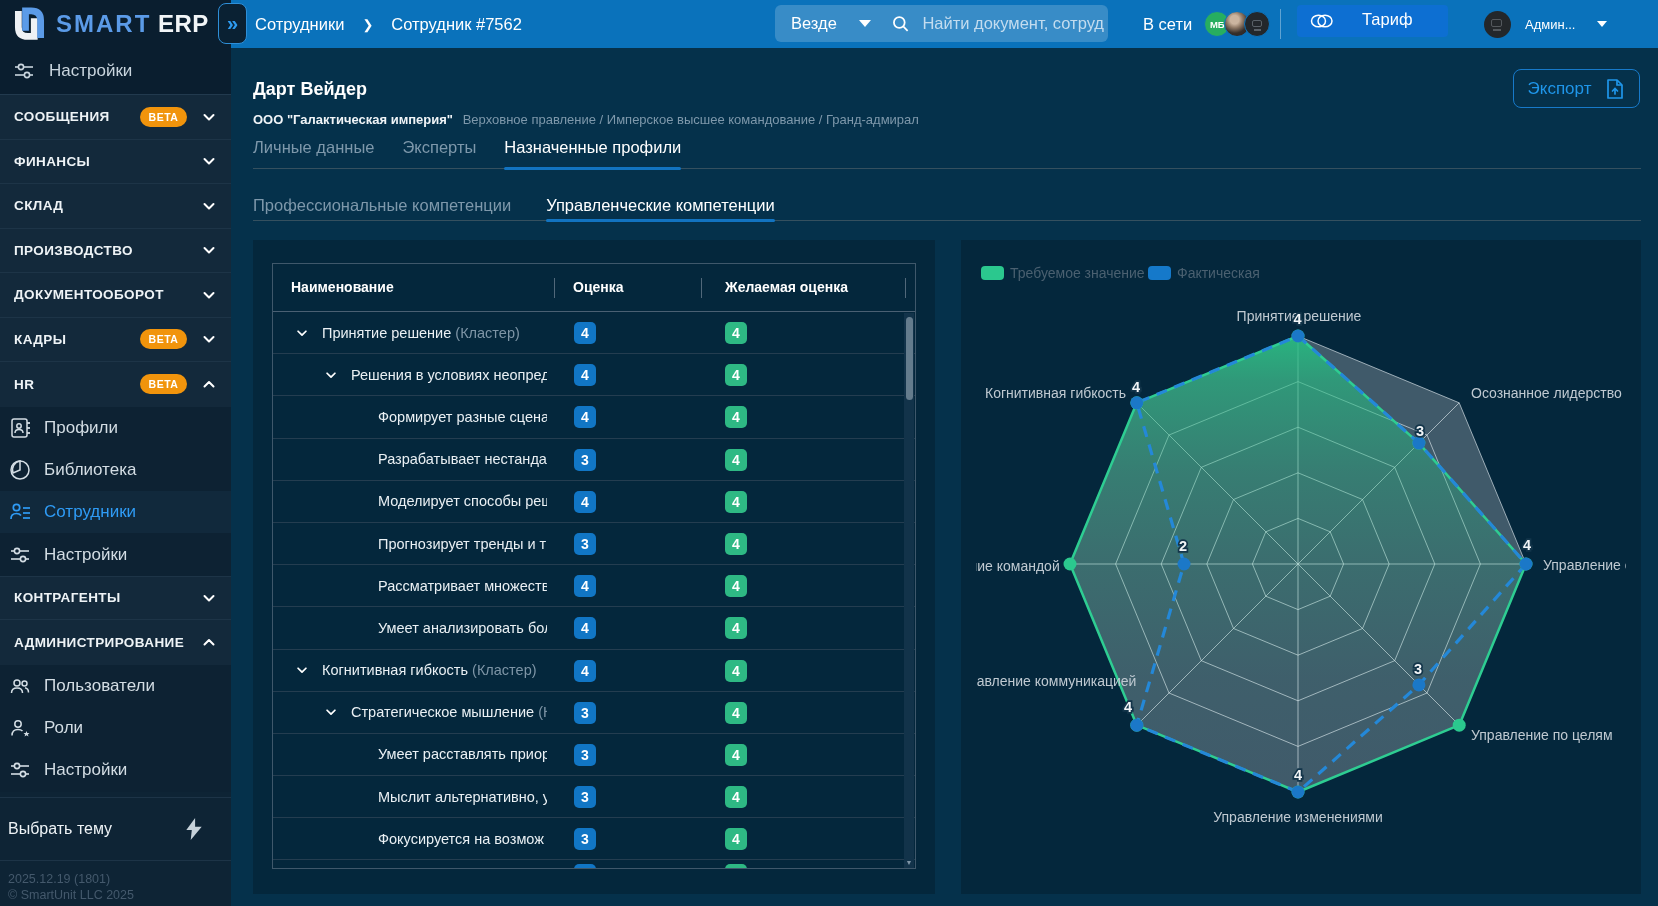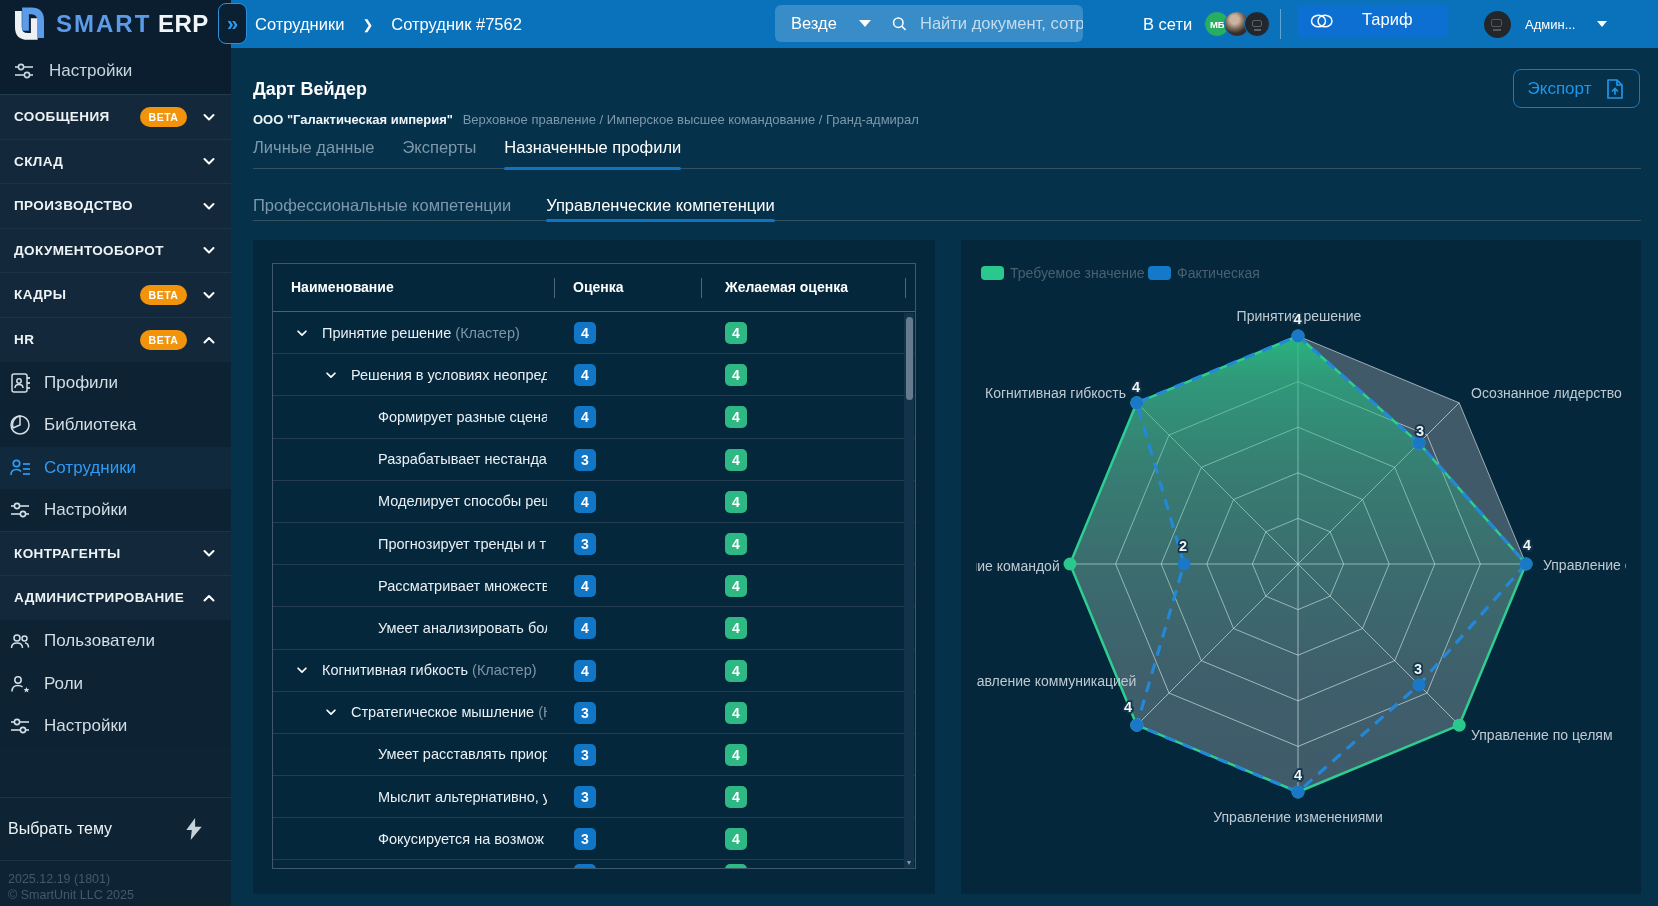--- a/index.html
+++ b/index.html
@@ -28,21 +28,21 @@
   .mrow.sel .sublbl { color:#2f9bf5; }
   .theme-row { position:absolute; left:0; top:797px; width:231px; height:64px; border-top:1px solid #1d3447; border-bottom:1px solid #1d3447; background:#0e2435; display:flex; align-items:center; }
   .theme-row span { color:#eef3f6; font-size:16px; margin-left:8px; }
   .version { position:absolute; left:8px; top:872px; color:#44596c; font-size:12.5px; line-height:1.25; }
 
   
   #topbar { position:absolute; left:231px; top:0; width:1427px; height:48px; background:#0a72bb; }
   #collapse-btn { position:fixed; left:218px; top:3px; z-index:9; width:29px; height:41px; background:#0a2133; border:1.5px solid #2e8fd8; border-radius:8px; color:#2e9bf0; display:flex; align-items:center; justify-content:center; font-size:20px; font-weight:bold;}
   .crumbs { position:absolute; left:24px; top:0; height:48px; display:flex; align-items:center; color:#fff; font-size:16.5px; }
   .crumbs .sep { margin:0 18px; font-size:13px; }
-  .search { position:absolute; left:544px; top:5px; width:308px; height:37px; background:rgba(255,255,255,.19); border-radius:6px; display:flex; align-items:center; color:#fff; }
+  .search { position:absolute; left:544px; top:5px; width:333px; height:37px; background:rgba(255,255,255,.19); border-radius:6px; display:flex; align-items:center; color:#fff; }
   .search .vz { font-size:16.5px; margin-left:16px; }
   .search .tri { width:0; height:0; border-left:6px solid transparent; border-right:6px solid transparent; border-top:7px solid #fff; margin-left:22px; }
   .search .ph { color:#c3dcef; font-size:16.5px; margin-left:12px; white-space:nowrap; overflow:hidden; width:190px;}
   .online { position:absolute; left:912px; top:0; height:48px; display:flex; align-items:center; color:#fff; font-size:16.5px; }
   .avat { width:26px; height:26px; border-radius:50%; border:1.5px solid #0c73bd; }
   .tarif { position:absolute; left:1066px; top:5px; width:151px; height:32px; background:#0d6fd2; border-radius:4px; color:#fff; font-size:16.5px; }
   .divider { position:absolute; left:1049px; top:9px; width:1px; height:30px; background:rgba(255,255,255,.35); }
   .profile { position:absolute; left:1253px; top:0; height:48px; display:flex; align-items:center; color:#fff; font-size:13px; }
 
   
@@ -105,20 +105,26 @@
   </div>
   <div class="menu" id="menu">
     <div class="mrow h45">
         <span class="cap">СООБЩЕНИЯ</span>
         <span class="beta">BETA</span>
         <svg class="chev" width="16" height="16" viewBox="0 0 16 16">
           <path d="M3.5 6 L8 10.5 L12.5 6" stroke="#fff" stroke-width="2" fill="none" stroke-linecap="round" stroke-linejoin="round"></path>
         </svg>
       </div>
     <div class="mrow h45">
+        <span class="cap">ФИНАНСЫ</span>
+        <svg class="chev" width="16" height="16" viewBox="0 0 16 16">
+          <path d="M3.5 6 L8 10.5 L12.5 6" stroke="#fff" stroke-width="2" fill="none" stroke-linecap="round" stroke-linejoin="round"></path>
+        </svg>
+      </div>
+    <div class="mrow h45">
         <span class="cap">СКЛАД</span>
         <svg class="chev" width="16" height="16" viewBox="0 0 16 16">
           <path d="M3.5 6 L8 10.5 L12.5 6" stroke="#fff" stroke-width="2" fill="none" stroke-linecap="round" stroke-linejoin="round"></path>
         </svg>
       </div>
     <div class="mrow h45">
         <span class="cap">ПРОИЗВОДСТВО</span>
         <svg class="chev" width="16" height="16" viewBox="0 0 16 16">
           <path d="M3.5 6 L8 10.5 L12.5 6" stroke="#fff" stroke-width="2" fill="none" stroke-linecap="round" stroke-linejoin="round"></path>
         </svg>

